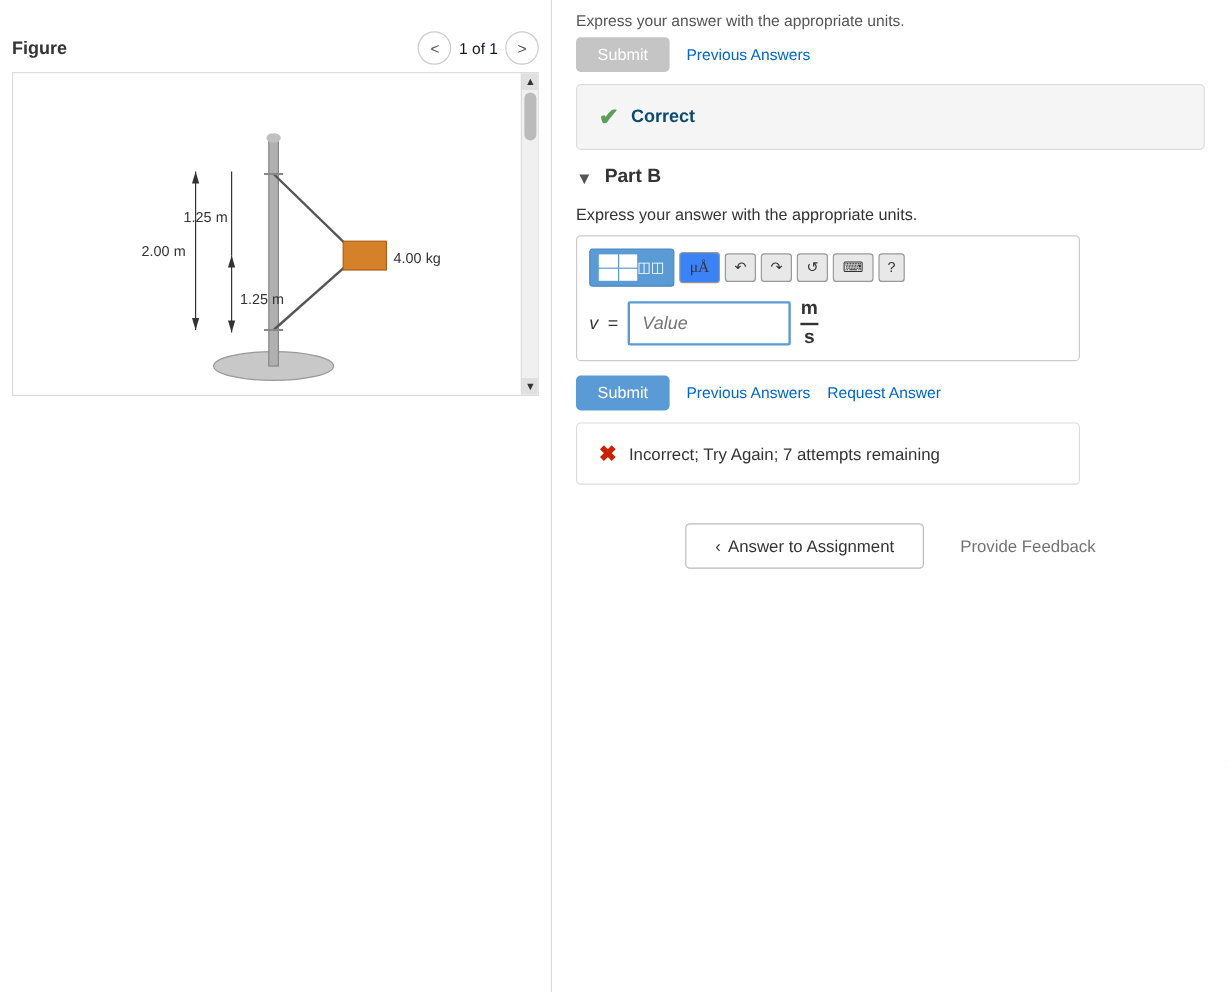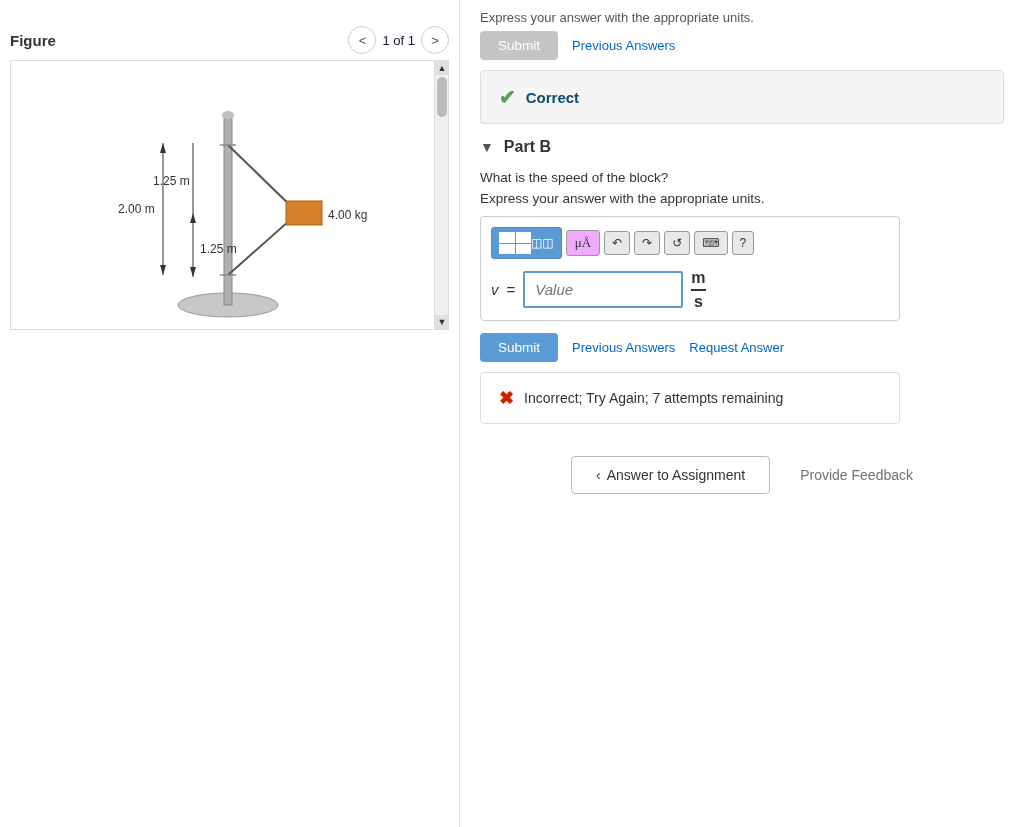--- a/index.html
+++ b/index.html
@@ -273,21 +273,21 @@
       font-size: 15px;
       color: #333;
     }
     .math-value-input {
       border: 2px solid #5b9bd5;
       border-radius: 2px;
       padding: 8px 10px;
       font-size: 15px;
       font-style: italic;
       color: #999;
-      width: 160px;
+      width: 136px;
       background: #fff;
       outline: none;
     }
     .math-fraction {
       display: flex;
       flex-direction: column;
       align-items: center;
       font-size: 16px;
       font-weight: bold;
       color: #333;
@@ -378,21 +378,21 @@
     .subscript {
       font-size: 11px;
       vertical-align: sub;
       font-style: normal;
     }
 
     
     .mu-btn {
       font-family: serif;
       font-size: 13px;
-      background: #f0abfc;
+      background: #3b82f6;
       border: 1px solid #999;
       border-radius: 3px;
       padding: 4px 8px;
       cursor: pointer;
     }
   </style>
 </head>
 <body>
 
 <div class="container">
@@ -472,21 +472,20 @@
         <span class="correct-text">Correct</span>
       </div>
     </div>
 
     <div>
       <div class="part-header">
         <span class="part-arrow">▼</span>
         <span class="part-title">Part B</span>
       </div>
 
-      <div class="question-text">What is the speed of the block?</div>
       <div class="express-text">Express your answer with the appropriate units.</div>
 
       <div class="math-input-container">
 
         <div class="math-toolbar">
 
           <button class="toolbar-btn toolbar-btn-active" title="Layout grid">
             <div class="toolbar-icon-grid">
               <div class="toolbar-icon-cell" style="background:#fff"></div>
               <div class="toolbar-icon-cell" style="background:#fff"></div>

